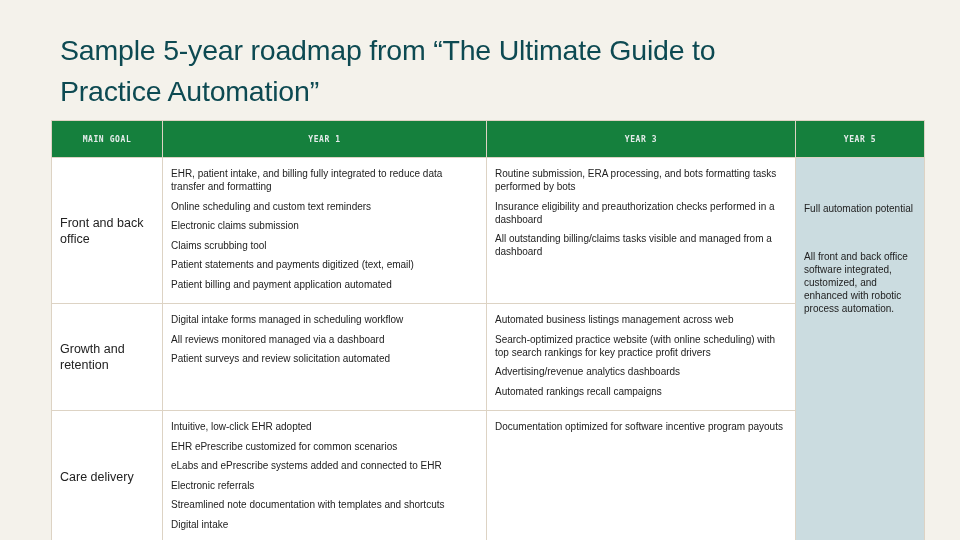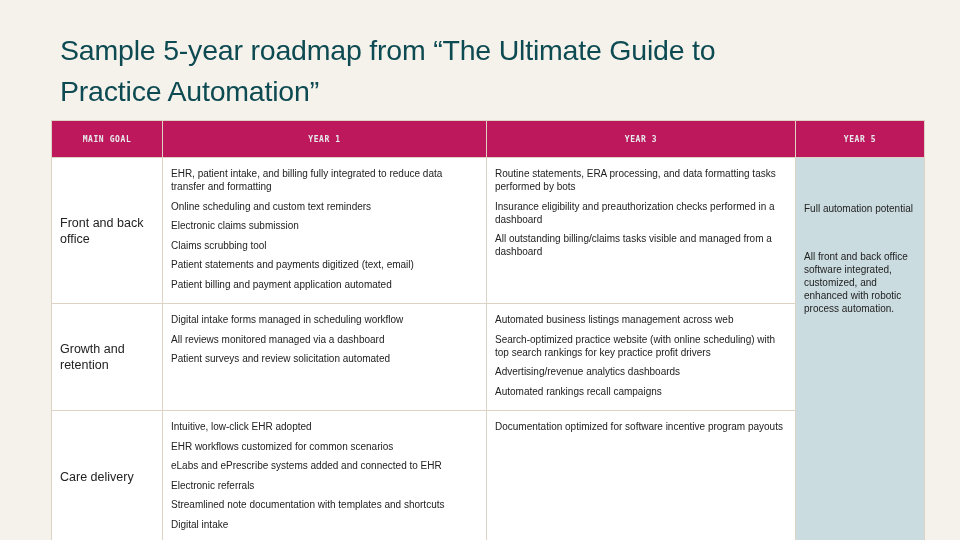--- a/index.html
+++ b/index.html
@@ -28,21 +28,21 @@
       left: 51px;
       top: 120px;
       width: 873px;
       border-collapse: collapse;
       table-layout: fixed;
     }
     table.roadmap th, table.roadmap td {
       border: 1px solid #ddd3c4;
     }
     table.roadmap th {
-      background: #be185d;
+      background: #15803d;
       color: #e6ecec;
       font-family: "DejaVu Sans Mono", "Liberation Mono", monospace;
       font-size: 8px;
       font-weight: bold;
       letter-spacing: 0.6px;
       height: 37px;
       text-align: center;
       vertical-align: middle;
     }
     table.roadmap td {
@@ -95,21 +95,21 @@
       <td class="goal">Front and back office</td>
       <td class="items">
         <div class="item">EHR, patient intake, and billing fully integrated to reduce data transfer and formatting</div>
         <div class="item">Online scheduling and custom text reminders</div>
         <div class="item">Electronic claims submission</div>
         <div class="item">Claims scrubbing tool</div>
         <div class="item">Patient statements and payments digitized (text, email)</div>
         <div class="item">Patient billing and payment application automated</div>
       </td>
       <td class="items">
-        <div class="item">Routine statements, ERA processing, and data formatting tasks performed by bots</div>
+        <div class="item">Routine submission, ERA processing, and bots formatting tasks performed by bots</div>
         <div class="item">Insurance eligibility and preauthorization checks performed in a dashboard</div>
         <div class="item">All outstanding billing/claims tasks visible and managed from a dashboard</div>
       </td>
       <td class="year5" rowspan="3">
         <div class="item">Full automation potential</div>
         <div class="item">All front and back office software integrated, customized, and enhanced with robotic process automation.</div>
       </td>
     </tr>
     <tr class="r2">
       <td class="goal">Growth and retention</td>
@@ -122,21 +122,21 @@
         <div class="item">Automated business listings management across web</div>
         <div class="item">Search-optimized practice website (with online scheduling) with top search rankings for key practice profit drivers</div>
         <div class="item">Advertising/revenue analytics dashboards</div>
         <div class="item">Automated rankings recall campaigns</div>
       </td>
     </tr>
     <tr class="r3">
       <td class="goal">Care delivery</td>
       <td class="items">
         <div class="item">Intuitive, low-click EHR adopted</div>
-        <div class="item">EHR workflows customized for common scenarios</div>
+        <div class="item">EHR ePrescribe customized for common scenarios</div>
         <div class="item">eLabs and ePrescribe systems added and connected to EHR</div>
         <div class="item">Electronic referrals</div>
         <div class="item">Streamlined note documentation with templates and shortcuts</div>
         <div class="item">Digital intake</div>
       </td>
       <td class="items">
         <div class="item">Documentation optimized for software incentive program payouts</div>
       </td>
     </tr>
   </tbody>

